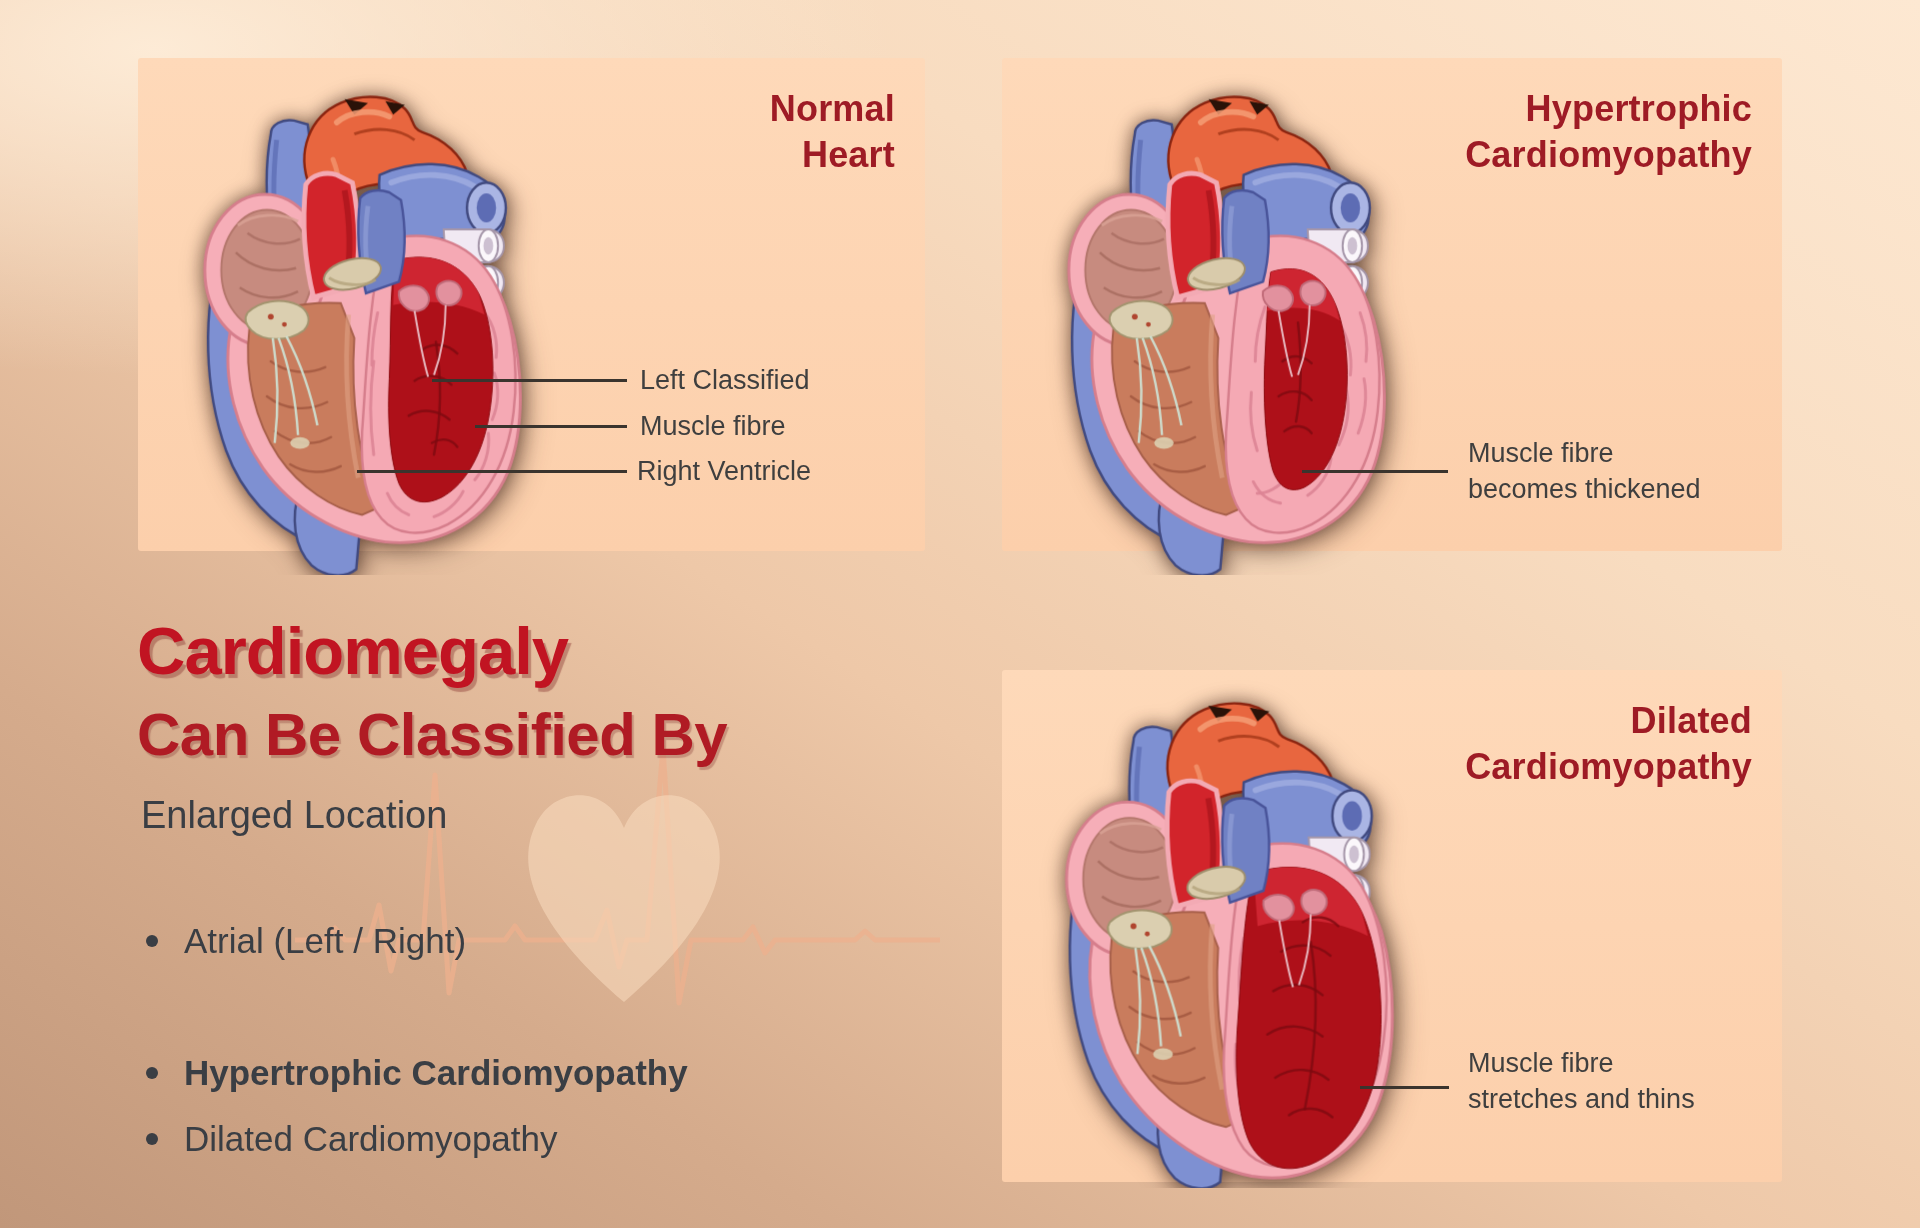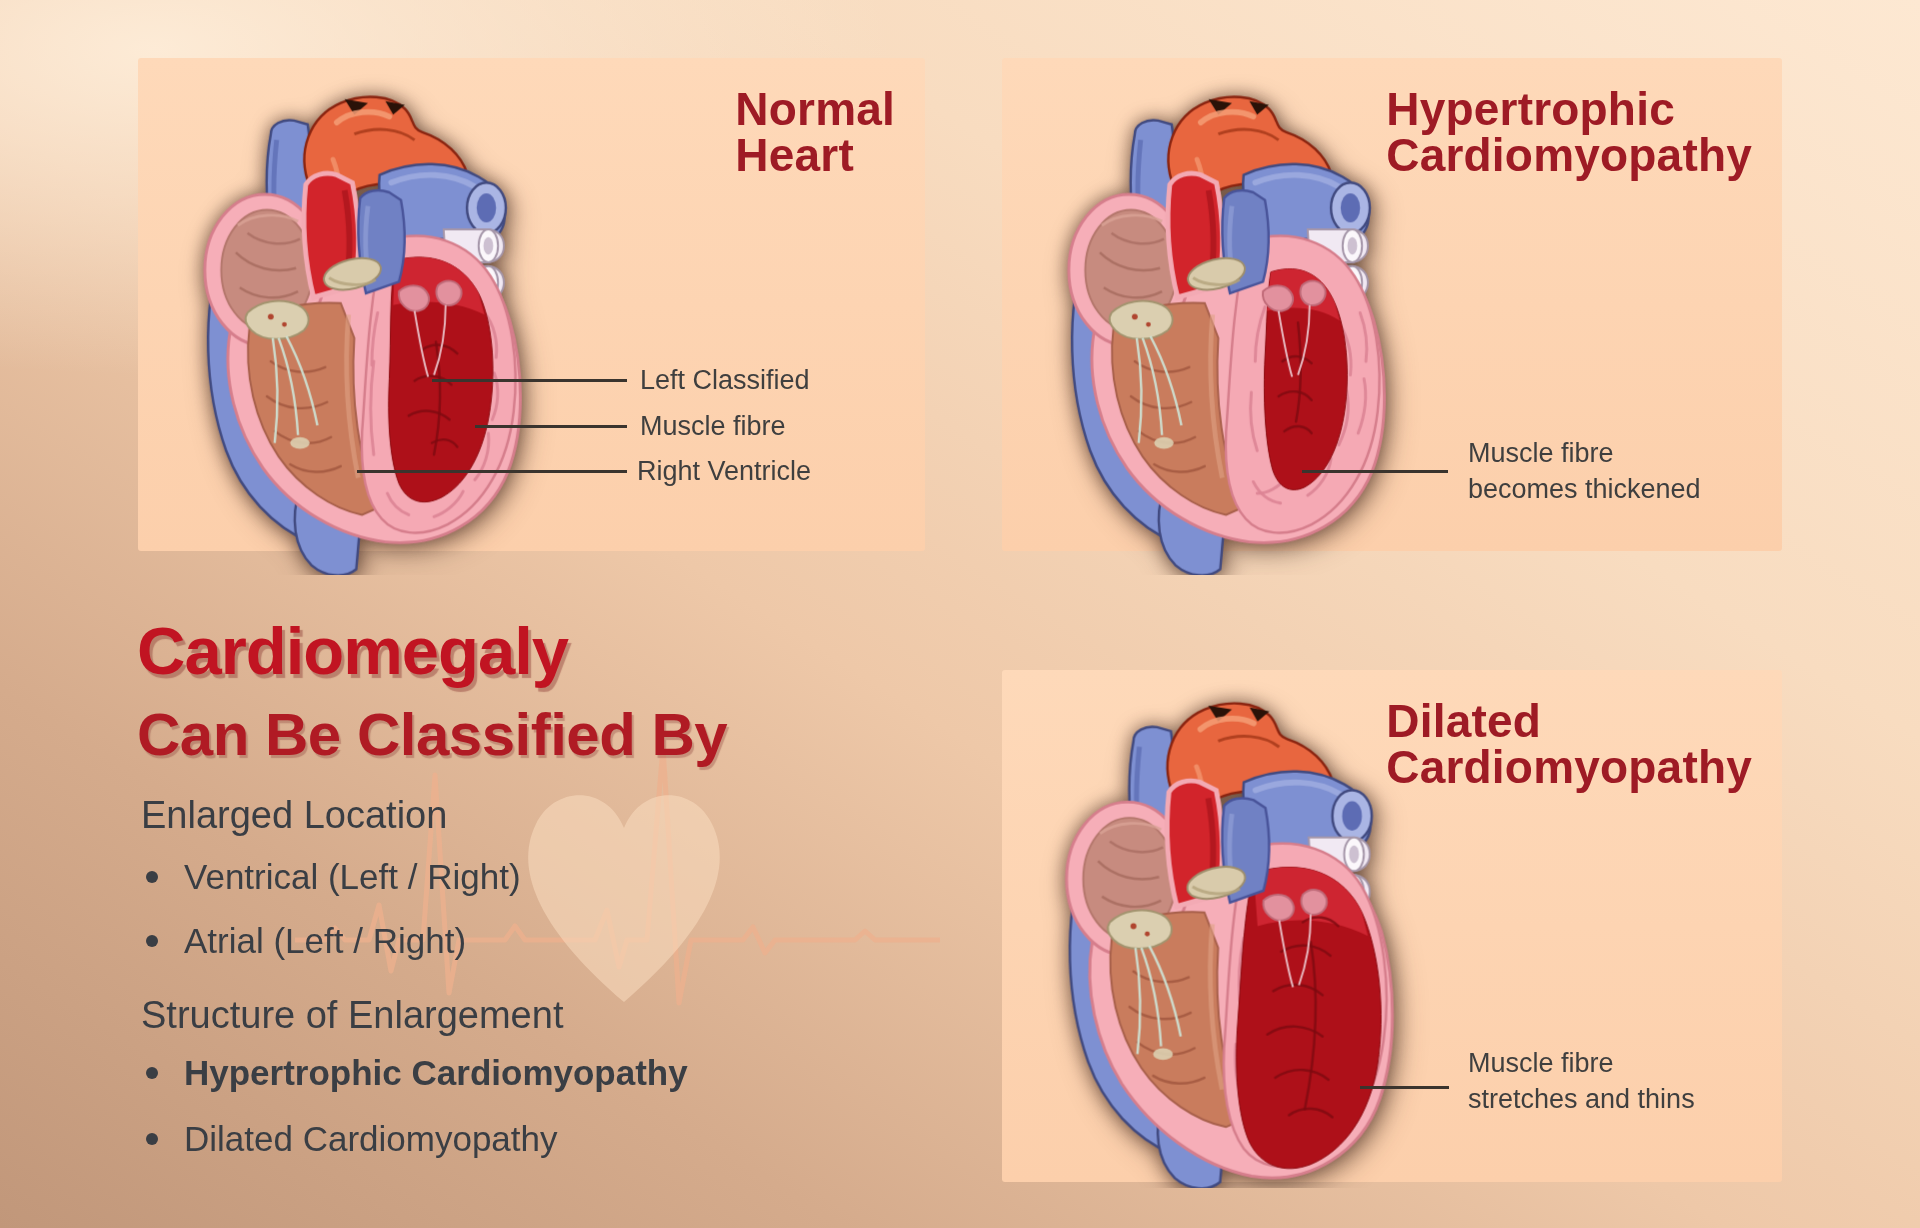--- a/index.html
+++ b/index.html
@@ -22,22 +22,22 @@
   #panel-normal{left:138px;top:58px;width:787px;height:493px;}
   #panel-hyper{left:1002px;top:58px;width:780px;height:493px;}
   #panel-dilated{left:1002px;top:670px;width:780px;height:512px;}
 
   .heart-slot{position:absolute;left:10px;top:12px;width:430px;height:505px;}
   #panel-dilated .heart-slot{top:6px;height:512px;}
   .heart-slot svg{width:100%;height:100%;display:block;}
   .heart-g{filter:drop-shadow(0 0 9px rgba(46,20,12,.5)) drop-shadow(5px 8px 12px rgba(46,20,12,.38));}
 
   .panel-title{
-    position:absolute;right:30px;top:28px;text-align:left;
-    color:var(--panel-title-red,#9e1b25);font-weight:bold;font-size:46px;line-height:46px;letter-spacing:.2px;
+    position:absolute;right:30px;top:28px;text-align:right;
+    color:var(--panel-title-red,#9e1b25);font-weight:bold;font-size:36px;line-height:46px;letter-spacing:.2px;
   }
 
   .callout-label{position:absolute;font-size:27px;color:#3f3f3f;white-space:nowrap;}
   .callout-label.two-line{line-height:36px;}
   .leader{position:absolute;height:3px;background:#3a342e;}
 
   
   .pbody{fill:#f6aeb8;stroke:#d67e8c;stroke-width:3;}
   .pwall{fill:#f5a9b4;stroke:#d67e8c;stroke-width:2.5;}
   .pcav{fill:#ae1019;stroke:#8c0c12;stroke-width:1;}
@@ -337,30 +337,25 @@
     <div class="callout-label two-line" style="left:466px;top:375px;">
       <div>Muscle fibre</div>
       <div>stretches and thins</div>
     </div>
   </section>
 
   <h1 class="headline-title">Cardiomegaly</h1>
   <h2 class="headline-sub">Can Be Classified By</h2>
 
   <h3 class="group-heading" id="heading-location">Enlarged Location</h3>
-  <div class="bullet-item" id="bullet-loc-0">
-    <span class="dot"></span>
-    <span class="bullet-text">Ventrical (Left / Right)</span>
-  </div>
   <div class="bullet-item" id="bullet-loc-1">
     <span class="dot"></span>
     <span class="bullet-text">Atrial (Left / Right)</span>
   </div>
 
-  <h3 class="group-heading" id="heading-structure">Structure of Enlargement</h3>
   <div class="bullet-item" id="bullet-str-0">
     <span class="dot"></span>
     <span class="bullet-text">Hypertrophic Cardiomyopathy</span>
   </div>
   <div class="bullet-item" id="bullet-str-1">
     <span class="dot"></span>
     <span class="bullet-text">Dilated Cardiomyopathy</span>
   </div>
 
 </div>

